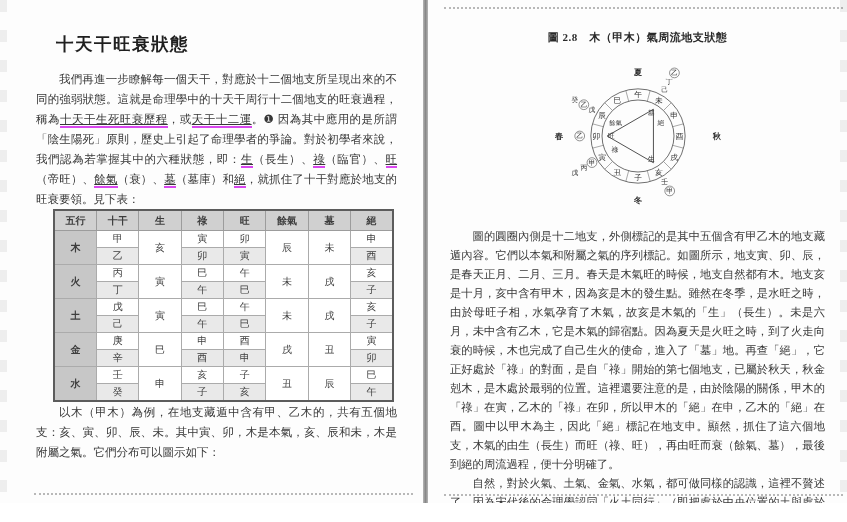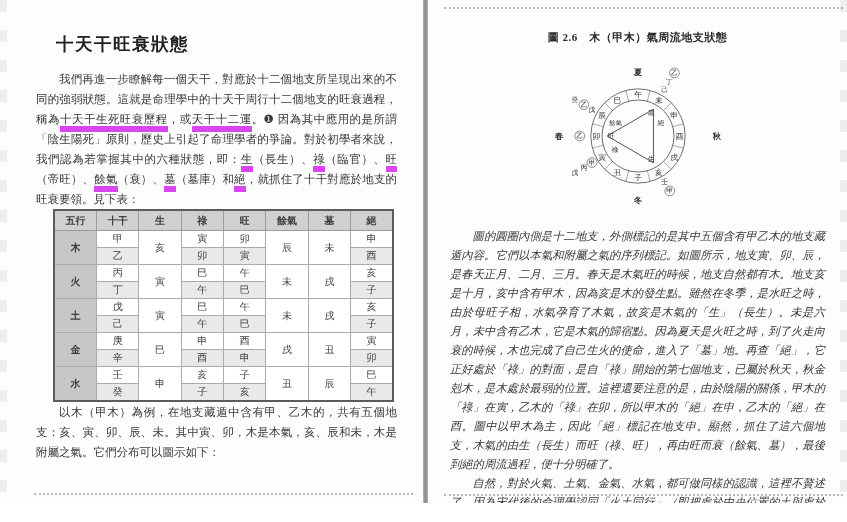--- a/index.html
+++ b/index.html
@@ -15,40 +15,40 @@
   .spine{width:5px;background:linear-gradient(to right,#b6b6b6,#888,#b6b6b6);}
   .edge-noise{position:absolute;top:0;bottom:0;width:7px;opacity:.3;pointer-events:none;
     background:repeating-linear-gradient(to bottom,rgba(110,110,110,.35) 0 12px,rgba(110,110,110,0) 12px 30px);}
   .edge-noise.l{left:0;}
   .edge-noise.r{right:0;}
 
   
   .lp-content{padding:32px 26px 0 36px;}
   .doc-title{font-size:17.5px;font-weight:700;color:#1f1f1f;margin:0 0 13px 20px;letter-spacing:1.5px;}
   .para{font-size:11.5px;line-height:20px;text-align:justify;margin:0;text-indent:2em;color:#373737;}
-  .u{border-bottom:6px solid #d946ef;padding-bottom:0.5px;}
+  .u{border-bottom:2px solid #d946ef;padding-bottom:0.5px;text-decoration:underline;}
   .tbl-caption{font-size:10.5px;color:#3a3a3a;margin:9px 0 6px 2px;font-weight:600;letter-spacing:.5px;}
   table.wstable{border-collapse:collapse;table-layout:fixed;width:341px;margin-left:17px;
     font-size:10px;text-align:center;color:#3d3d3d;border:2px solid #5c5c5c;}
   table.wstable th{background:#d0d0d0;border:1px solid #9c9c9c;font-weight:700;height:19px;padding:0;}
   table.wstable td{border:1px solid #ababab;height:16px;line-height:16px;padding:0;background:#fff;}
   table.wstable td.elem{background:#c7c7c7;font-weight:700;}
   table.wstable td.s{background:#e9e9e9;}
   table.wstable th:first-child{width:41px;margin-left:43px;}
   .para-after{margin-top:9px;}
   .dotted-rule{position:absolute;border-top:2px dotted #b8b8b8;height:0;}
   .dr-lb{left:34px;right:10px;bottom:8px;}
   .dr-rt{left:16px;right:4px;top:7px;}
   .dr-rb{left:16px;right:4px;bottom:7px;}
 
   
   .fig-title{font-size:11px;font-weight:700;color:#2a2a2a;text-align:center;margin:30px 0 0 0;letter-spacing:.5px;}
   .diagram-wrap{display:flex;justify-content:center;margin-top:1px;}
   .rp-text{padding:1px 22px 0 22px;}
-  .rp-text .para{line-height:19px;font-size:11.3px;font-style:italic;}
+  .rp-text .para{line-height:19px;font-size:11.3px;}
   svg text{fill:#333;font-family:"Liberation Serif","DejaVu Serif",serif;}
   svg .ring{fill:none;stroke:#565656;stroke-width:1;}
   svg .divs line{stroke:#6e6e6e;stroke-width:.7;}
   svg .tri{fill:none;stroke:#474747;stroke-width:1.1;}
   svg .branch{font-size:9px;}
   svg .state{font-size:8px;}
   svg .state2{font-size:7.5px;}
   svg .season{font-size:9.5px;font-weight:700;}
   svg .hstem{font-size:8px;}
   svg .stemring{fill:none;stroke:#5f5f5f;stroke-width:.8;}
@@ -163,21 +163,21 @@
     </div>
     <div class="dotted-rule dr-lb"></div>
   </div>
 
   <div class="spine"></div>
 
   <div class="page page-right">
     <div class="dotted-rule dr-rt"></div>
     <div class="edge-noise r"></div>
 
-    <div class="fig-title">圖 2.6　木（甲木）氣周流地支狀態</div>
+    <div class="fig-title">圖 2.8　木（甲木）氣周流地支狀態</div>
 
     <div class="diagram-wrap">
       <svg viewBox="0 0 240 210" width="206" height="180">
         <circle class="ring" cx="120" cy="105" r="55"></circle>
         <circle class="ring" cx="120" cy="105" r="42"></circle>
         <g class="divs" id="ring-dividers">
             <line x1="160.6" y1="94.1" x2="173.1" y2="90.8"></line>
             <line x1="149.7" y1="75.3" x2="158.9" y2="66.1"></line>
             <line x1="130.9" y1="64.4" x2="134.2" y2="51.9"></line>
             <line x1="109.1" y1="64.4" x2="105.8" y2="51.9"></line>

